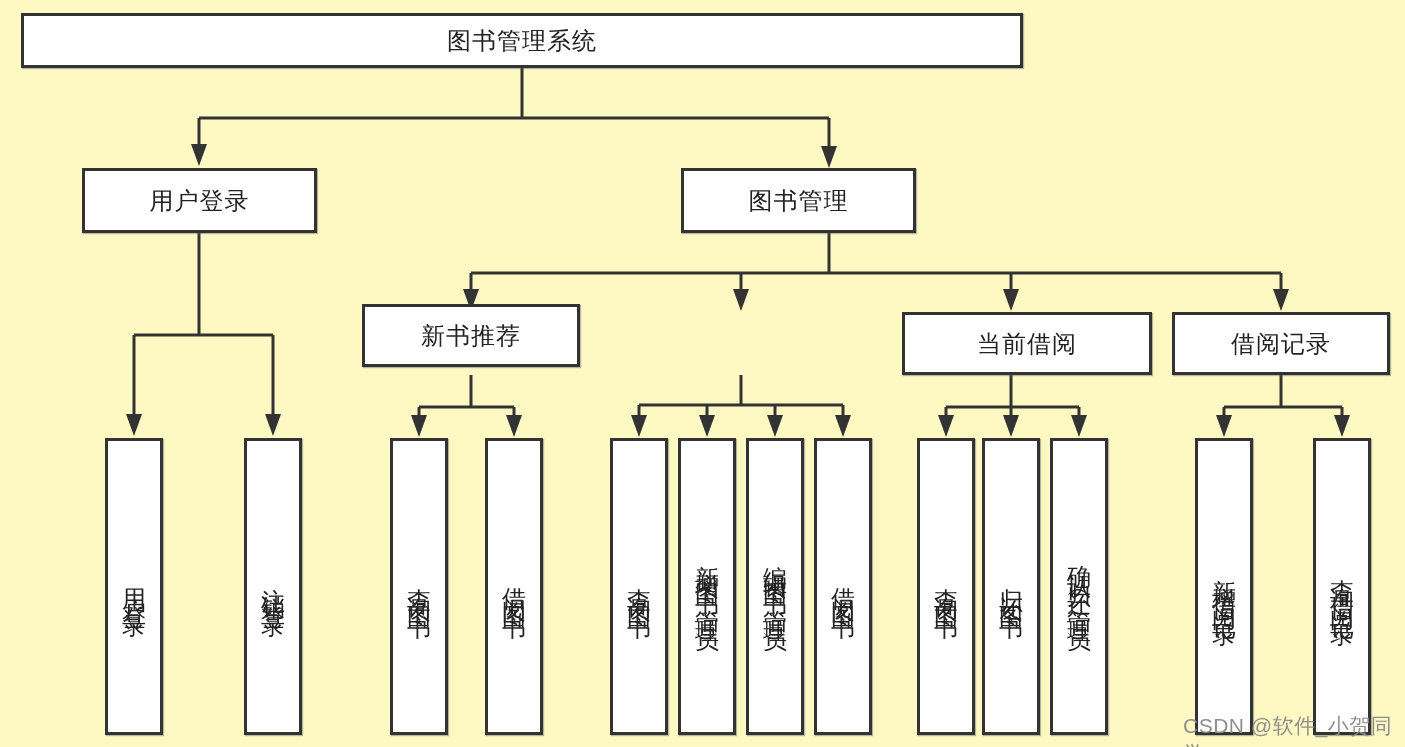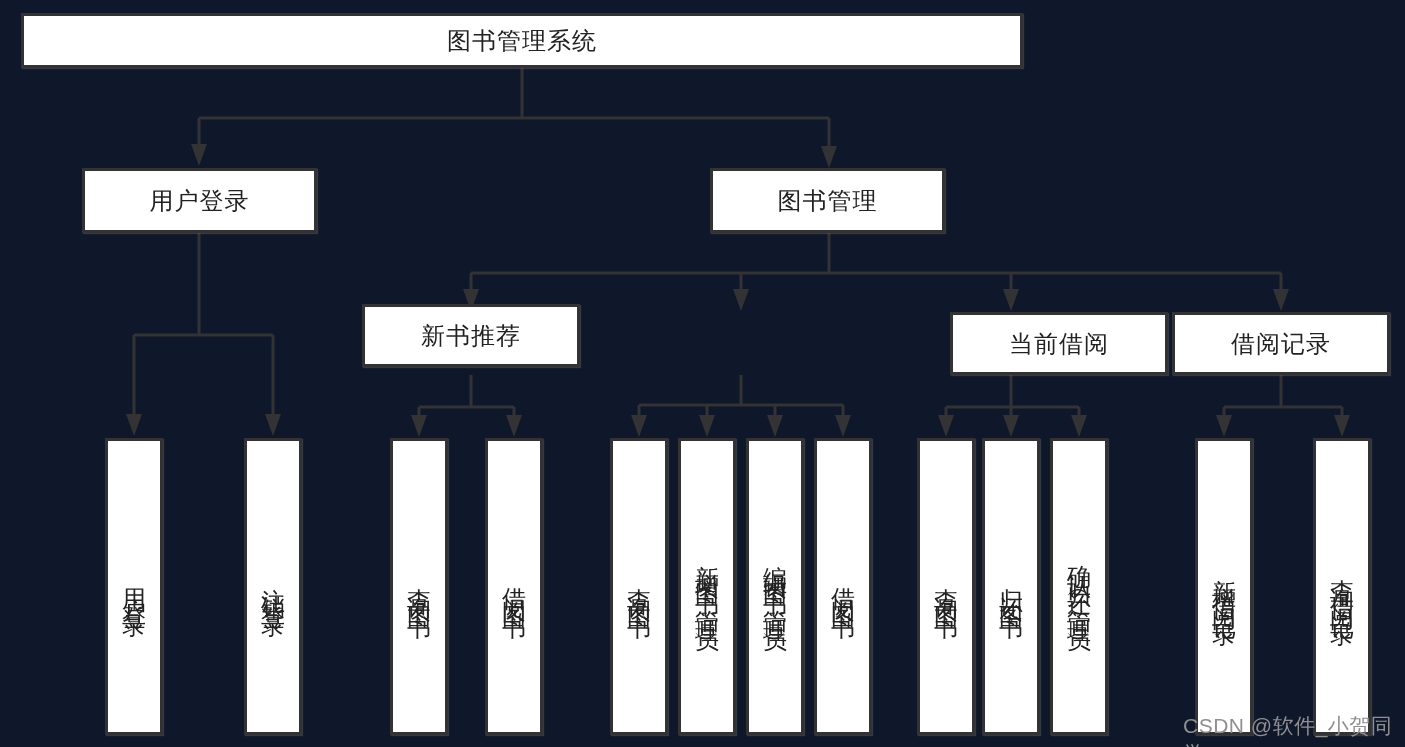--- a/index.html
+++ b/index.html
@@ -4,21 +4,21 @@
 <style>
   html, body {
     margin: 0;
     padding: 0;
     background: #ffffff;
   }
   .canvas {
     position: relative;
     width: 1405px;
     height: 747px;
-    background: #0f172a;
+    background: #fef9c3;
     overflow: hidden;
     font-family: "Liberation Sans", "DejaVu Sans", sans-serif;
     color: #222222;
   }
   .connectors {
     position: absolute;
     left: 0;
     top: 0;
   }
   .node {
@@ -94,24 +94,24 @@
       <polygon points="1003,415 1019,415 1011,437"></polygon>
       <polygon points="1071,415 1087,415 1079,437"></polygon>
       <polygon points="1216,415 1232,415 1224,437"></polygon>
       <polygon points="1334,415 1350,415 1342,437"></polygon>
     </g>
   </svg>
 
   <div class="node" style="left:21px; top:13px; width:1002px; height:55px;">图书管理系统</div>
 
   <div class="node" style="left:82px; top:168px; width:235px; height:65px;">用户登录</div>
-  <div class="node" style="left:710px; top:168px; width:235px; height:65px;">图书管理</div>
+  <div class="node" style="left:681px; top:168px; width:235px; height:65px;">图书管理</div>
 
   <div class="node" style="left:362px; top:304px; width:218px; height:63px;">新书推荐</div>
-  <div class="node" style="left:950px; top:312px; width:218px; height:63px;">当前借阅</div>
+  <div class="node" style="left:902px; top:312px; width:250px; height:63px;">当前借阅</div>
   <div class="node" style="left:1172px; top:312px; width:218px; height:63px;">借阅记录</div>
 
   <div class="node leaf" style="left:105px; top:438px; width:58px; height:297px;">用户登录</div>
   <div class="node leaf" style="left:244px; top:438px; width:58px; height:297px;">注销登录</div>
 
   <div class="node leaf" style="left:390px; top:438px; width:58px; height:297px;">查询图书</div>
   <div class="node leaf" style="left:485px; top:438px; width:58px; height:297px;">借阅图书</div>
 
   <div class="node leaf" style="left:610px; top:438px; width:58px; height:297px;">查询图书</div>
   <div class="node leaf" style="left:678px; top:438px; width:58px; height:297px;">新增图书（管理员）</div>

